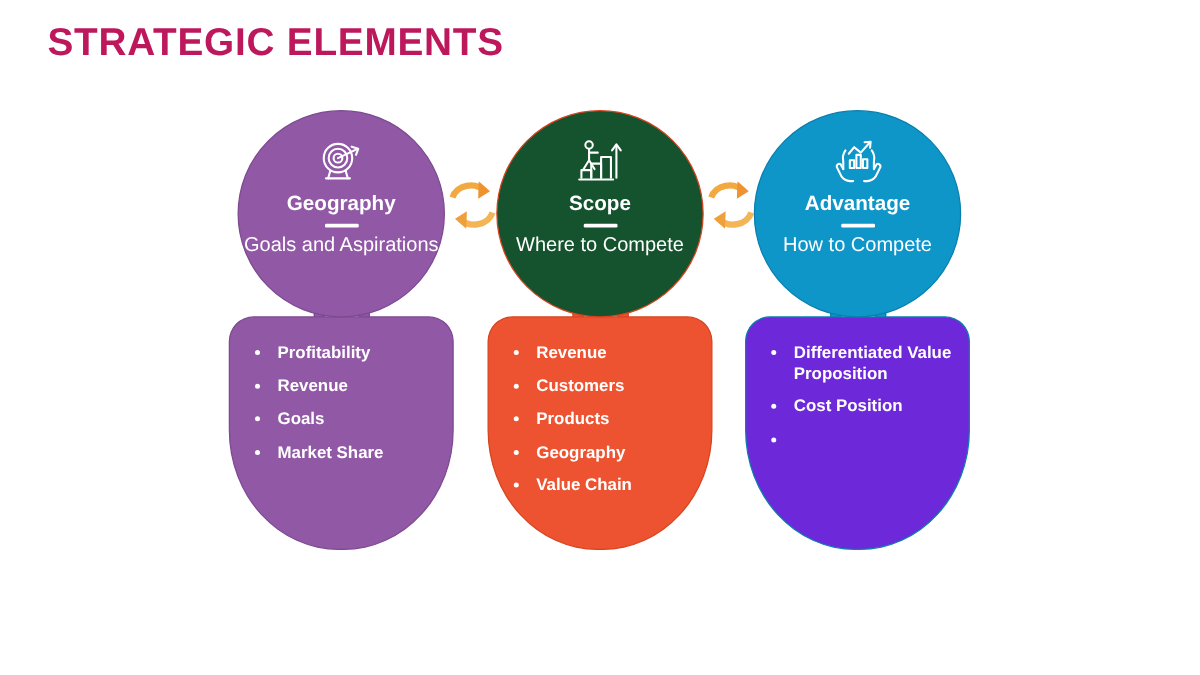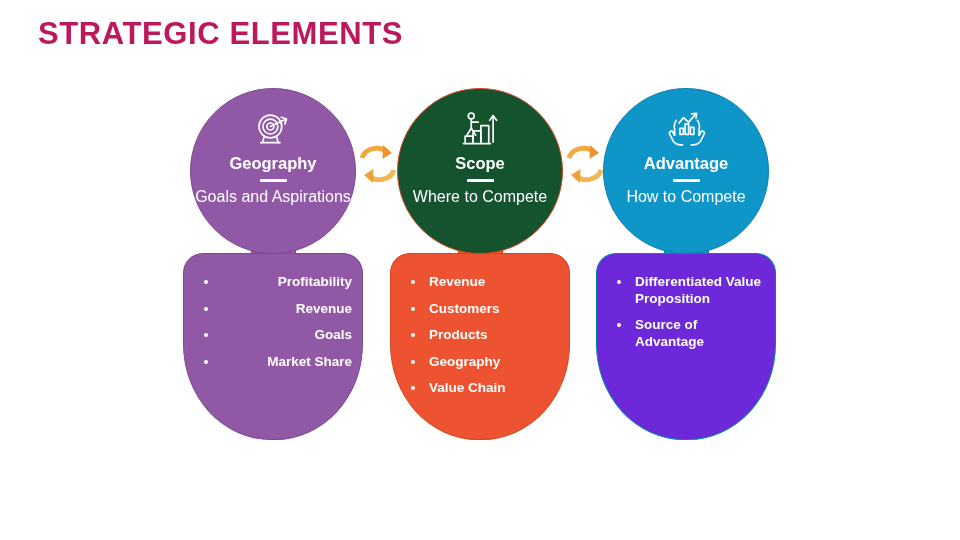--- a/index.html
+++ b/index.html
@@ -156,21 +156,21 @@
 
   <div id="slide-title" style="color: #be185d;">STRATEGIC ELEMENTS</div>
 
   <div class="column c0">
 
     <div class="legs">
       <div class="leg l" style="background: rgb(145, 88, 166); border-left: 1px solid rgb(125, 74, 144); border-right: 1px solid rgb(125, 74, 144);"></div>
       <div class="leg r" style="background: rgb(145, 88, 166); border-left: 1px solid rgb(125, 74, 144); border-right: 1px solid rgb(125, 74, 144);"></div>
     </div>
 
-    <div class="panel" style="background: rgb(145, 88, 166); border: 1px solid rgb(125, 74, 144); text-align: right;">
+    <div class="panel" style="background: rgb(145, 88, 166); border: 1px solid rgb(125, 74, 144);">
       <ul class="panel-list">
         <li><span class="bullet"></span><span>Profitability</span></li>
         <li><span class="bullet"></span><span>Revenue</span></li>
         <li><span class="bullet"></span><span>Goals</span></li>
         <li><span class="bullet"></span><span>Market Share</span></li>
       </ul>
     </div>
 
     <div class="circle" style="background: rgb(145, 88, 166); border: 1px solid rgb(125, 74, 144);">
       <svg class="icon" viewBox="0 0 48 48">
@@ -251,21 +251,22 @@
   <div class="column c2">
 
     <div class="legs">
       <div class="leg l" style="background: rgb(14, 150, 200); border-left: 1px solid rgb(10, 127, 173); border-right: 1px solid rgb(10, 127, 173);"></div>
       <div class="leg r" style="background: rgb(14, 150, 200); border-left: 1px solid rgb(10, 127, 173); border-right: 1px solid rgb(10, 127, 173);"></div>
     </div>
 
     <div class="panel" style="background: #6d28d9; border: 1px solid rgb(10, 127, 173);">
       <ul class="panel-list">
         <li><span class="bullet"></span><span>Differentiated Value Proposition</span></li>
-        <li><span class="bullet"></span><span>Source of Advantage</span></li>
+        <li><span class="bullet"></span><span>Cost Position</span></li>
+        <li><span class="bullet"></span></li>
       </ul>
     </div>
 
     <div class="circle" style="background: rgb(14, 150, 200); border: 1px solid rgb(10, 127, 173);">
       <svg class="icon" viewBox="0 0 48 48">
         <g fill="none" stroke="#ffffff" stroke-width="1.9" stroke-linecap="round" stroke-linejoin="round">
           <rect x="17" y="22" width="4" height="7"></rect>
           <rect x="23" y="17" width="4" height="12"></rect>
           <rect x="29" y="21" width="4" height="8"></rect>
           <path d="M16 16 L21 10 L27 15 L35 6"></path>

